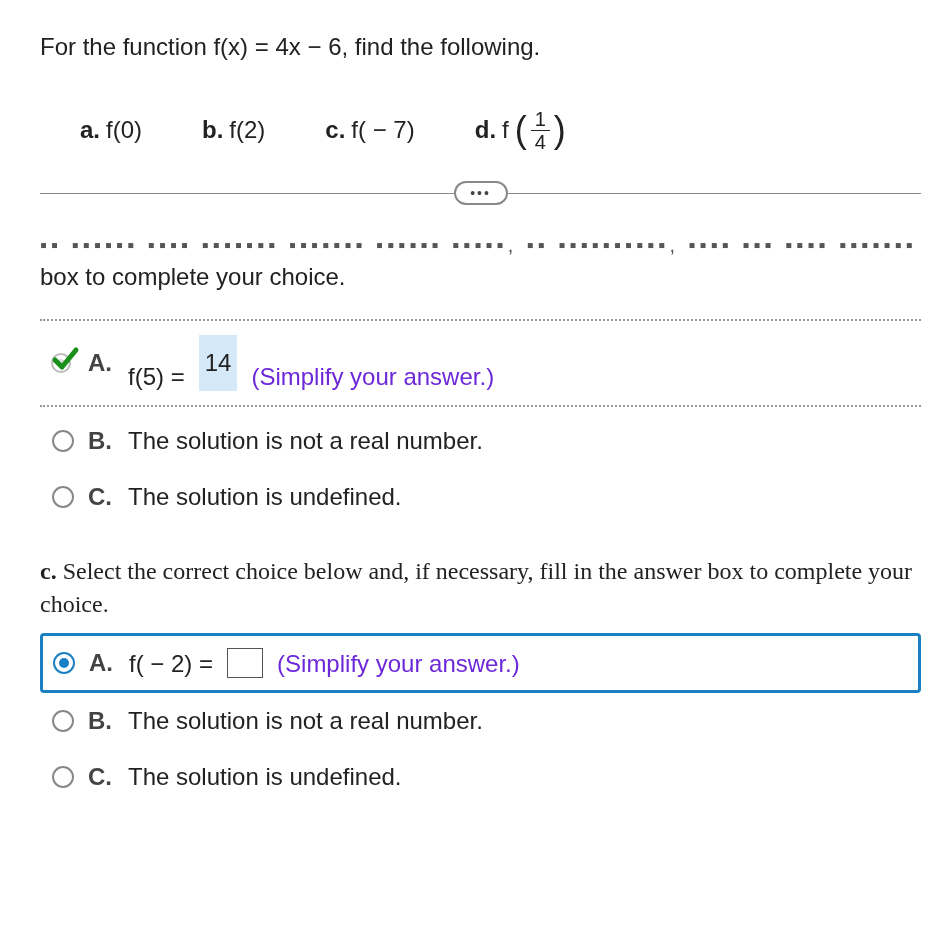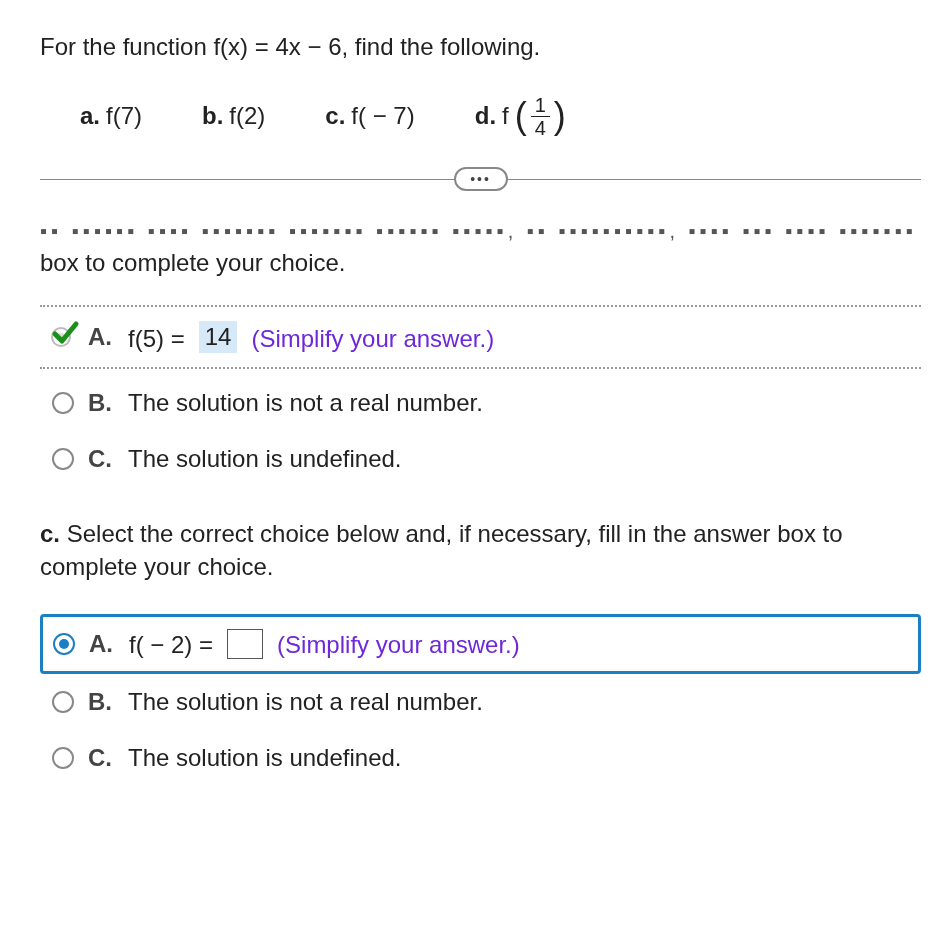--- a/index.html
+++ b/index.html
@@ -6,21 +6,21 @@
     margin: 0;
     padding: 30px 30px 30px 40px;
     font-family: Arial, Helvetica, sans-serif;
     font-size: 24px;
     color: #222;
     width: 951px;
     box-sizing: border-box;
     background: #fff;
   }
   .question-stem {
-    margin-bottom: 30px;
+    margin-bottom: 44px;
     line-height: 1.4;
   }
   .parts-row {
     display: flex;
     align-items: center;
     gap: 60px;
     padding-left: 40px;
     margin-bottom: 40px;
   }
   .part {
@@ -78,22 +78,23 @@
   }
   .obscured-line {
     color: #555;
     letter-spacing: 4px;
     margin-bottom: 6px;
     font-size: 20px;
     overflow: hidden;
     white-space: nowrap;
   }
   .sub-instruction {
-    margin-bottom: 30px;
+    margin-bottom: 11px;
     line-height: 1.4;
+    font-family: Liberation Serif, serif;
   }
   .sub-instruction .part-letter {
     font-weight: bold;
   }
   .choices {
     margin-top: 10px;
   }
   .choice-row {
     display: flex;
     align-items: center;
@@ -146,21 +147,21 @@
     width: 26px;
   }
   .choice-content {
     display: flex;
     align-items: flex-end;
     gap: 14px;
     flex-wrap: wrap;
   }
   .filled-answer {
     background: #d6e9f8;
-    padding: 2px 6px;
+    padding: 14px 6px;
   }
   .hint {
     color: #6d28d9;
   }
   .answer-box {
     display: inline-block;
     width: 34px;
     height: 28px;
     border: 1.5px solid #555;
     vertical-align: middle;
@@ -173,21 +174,21 @@
   }
 </style>
 </head>
 <body>
 
 <div class="question-stem">For the function f(x) = 4x − 6, find the following.</div>
 
 <div class="parts-row">
   <div class="part">
     <span class="part-label">a.</span>
-    <span>f(7)</span>
+    <span>f(0)</span>
   </div>
   <div class="part">
     <span class="part-label">b.</span>
     <span>f(2)</span>
   </div>
   <div class="part">
     <span class="part-label">c.</span>
     <span>f( − 7)</span>
   </div>
   <div class="part">

